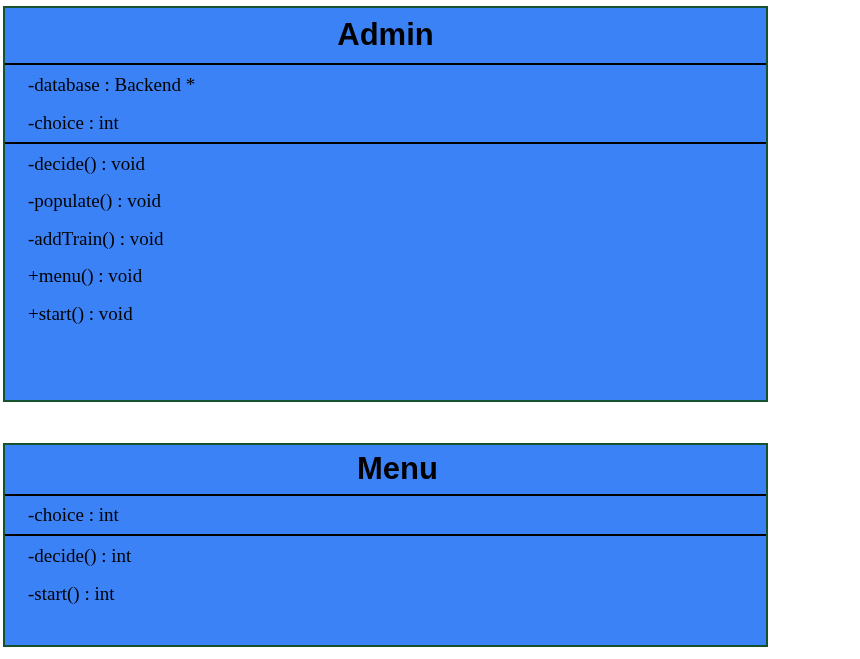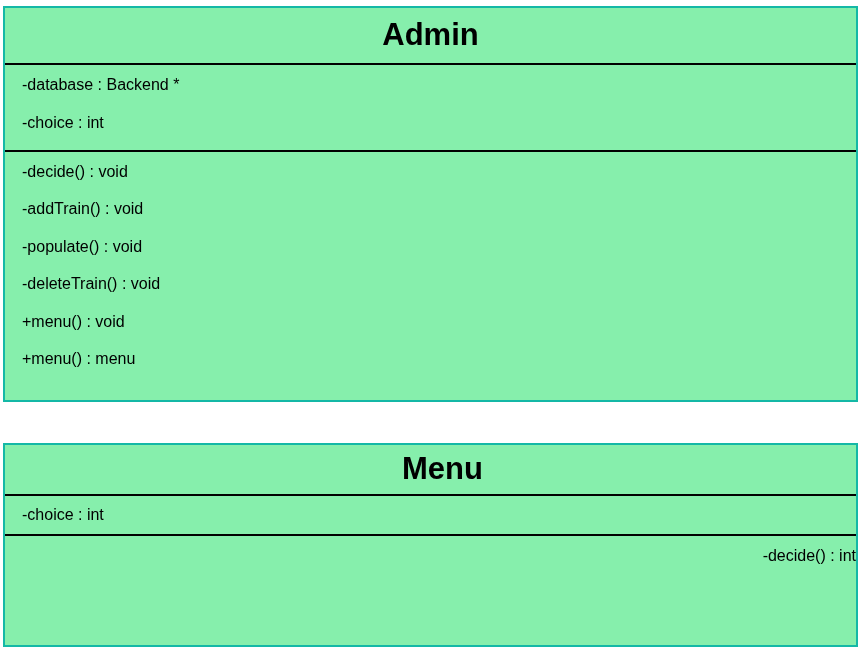--- a/index.html
+++ b/index.html
@@ -20,24 +20,24 @@
   #diagram-canvas {
     position: absolute;
     left: 0;
     top: 0;
     width: 860px;
     height: 659px;
   }
   .uml-class {
     position: absolute;
     box-sizing: border-box;
-    background: #86efac;
-    border: 2px solid #14b8a6;
+    background: #3b82f6;
+    border: 2px solid #14532d;
     left: 3px;
-    width: 855px;
+    width: 765px;
   }
   #uml-class-admin {
     top: 6px;
     height: 396px;
   }
   #uml-class-menu {
     top: 443px;
     height: 204px;
   }
   .class-title {
@@ -59,77 +59,76 @@
   .compartment {
     border-top: 2px solid #000000;
     box-sizing: border-box;
   }
   .member-list {
     list-style: none;
     margin: 0;
     padding: 0;
   }
   .member-item {
-    font-size: 16px;
+    font-size: 19px;
     line-height: 37.5px;
     height: 37.5px;
-    padding-left: 17px;
+    padding-left: 23px;
     white-space: nowrap;
     overflow: hidden;
     box-sizing: border-box;
+    font-family: Liberation Serif, serif;
   }
   #uml-class-admin .attributes-compartment .member-item:first-child {
     line-height: 39px;
     height: 39px;
   }
   #uml-class-admin .methods-compartment {
     padding-top: 1px;
-    margin-top: 8px;
   }
   #uml-class-menu .attributes-compartment .member-item {
     line-height: 38px;
     height: 38px;
   }
   #uml-class-menu .methods-compartment {
     padding-top: 1px;
-    text-align: right;
   }
 </style>
 </head>
 <body>
 
 <div id="diagram-canvas">
 
   <div class="uml-class" id="uml-class-admin">
     <div class="class-title">Admin</div>
     <div class="compartment attributes-compartment">
       <ul class="member-list">
         <li class="member-item">-database : Backend *</li>
         <li class="member-item">-choice : int</li>
       </ul>
     </div>
     <div class="compartment methods-compartment">
       <ul class="member-list">
         <li class="member-item">-decide() : void</li>
+        <li class="member-item">-populate() : void</li>
         <li class="member-item">-addTrain() : void</li>
-        <li class="member-item">-populate() : void</li>
-        <li class="member-item">-deleteTrain() : void</li>
         <li class="member-item">+menu() : void</li>
-        <li class="member-item">+menu() : menu</li>
+        <li class="member-item">+start() : void</li>
       </ul>
     </div>
   </div>
 
   <div class="uml-class" id="uml-class-menu">
     <div class="class-title">Menu</div>
     <div class="compartment attributes-compartment">
       <ul class="member-list">
         <li class="member-item">-choice : int</li>
       </ul>
     </div>
     <div class="compartment methods-compartment">
       <ul class="member-list">
         <li class="member-item">-decide() : int</li>
+        <li class="member-item">-start() : int</li>
       </ul>
     </div>
   </div>
 
 </div>
 
 </body></html>

